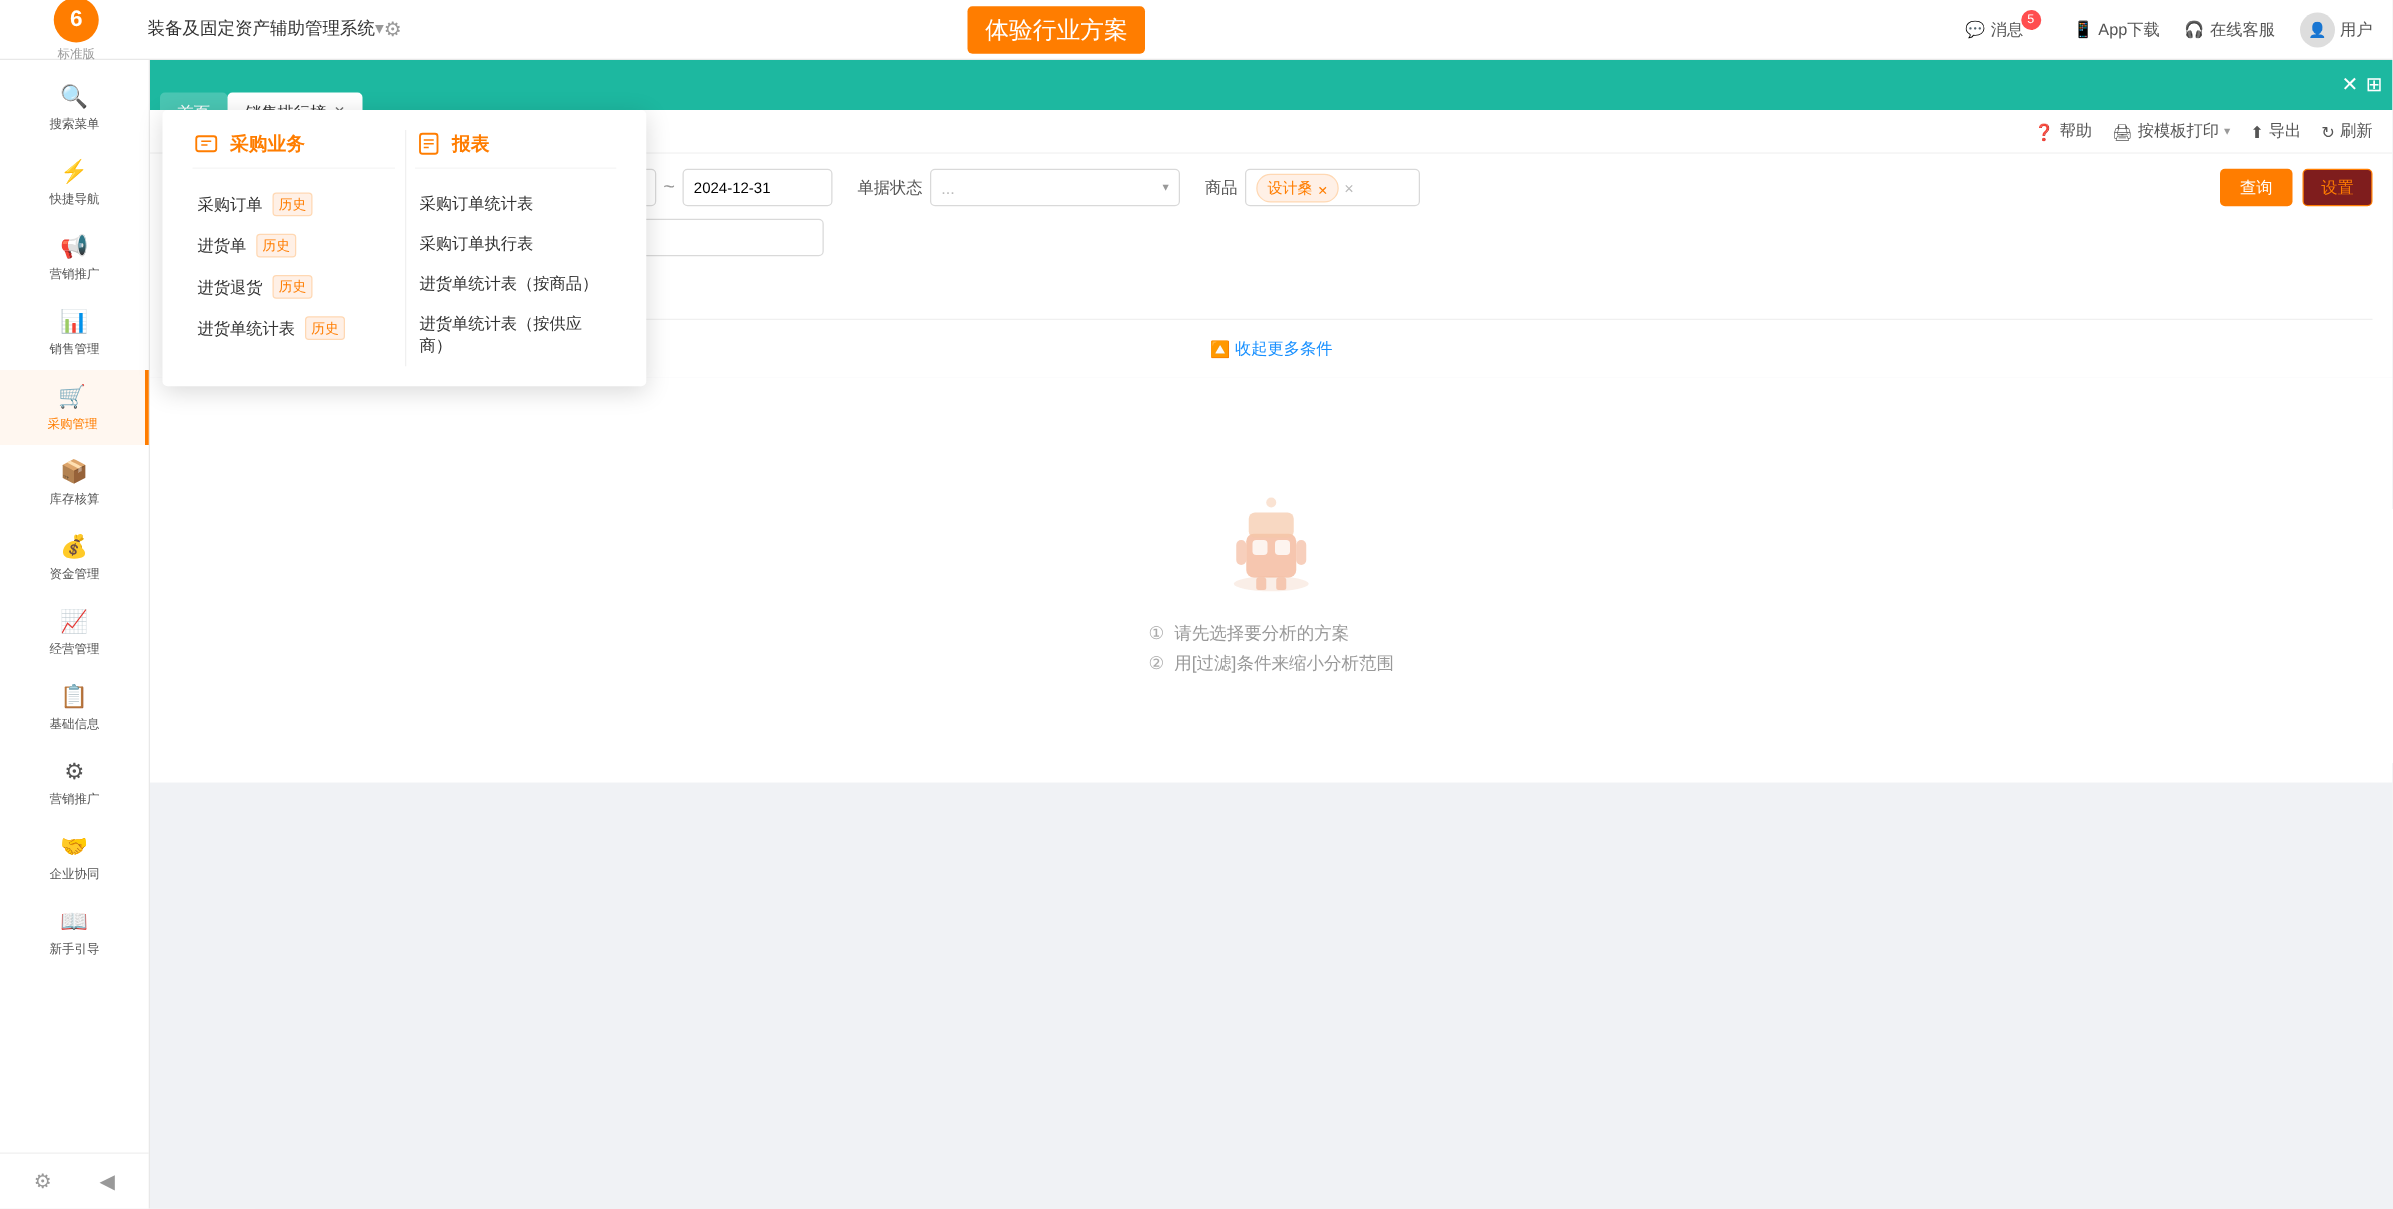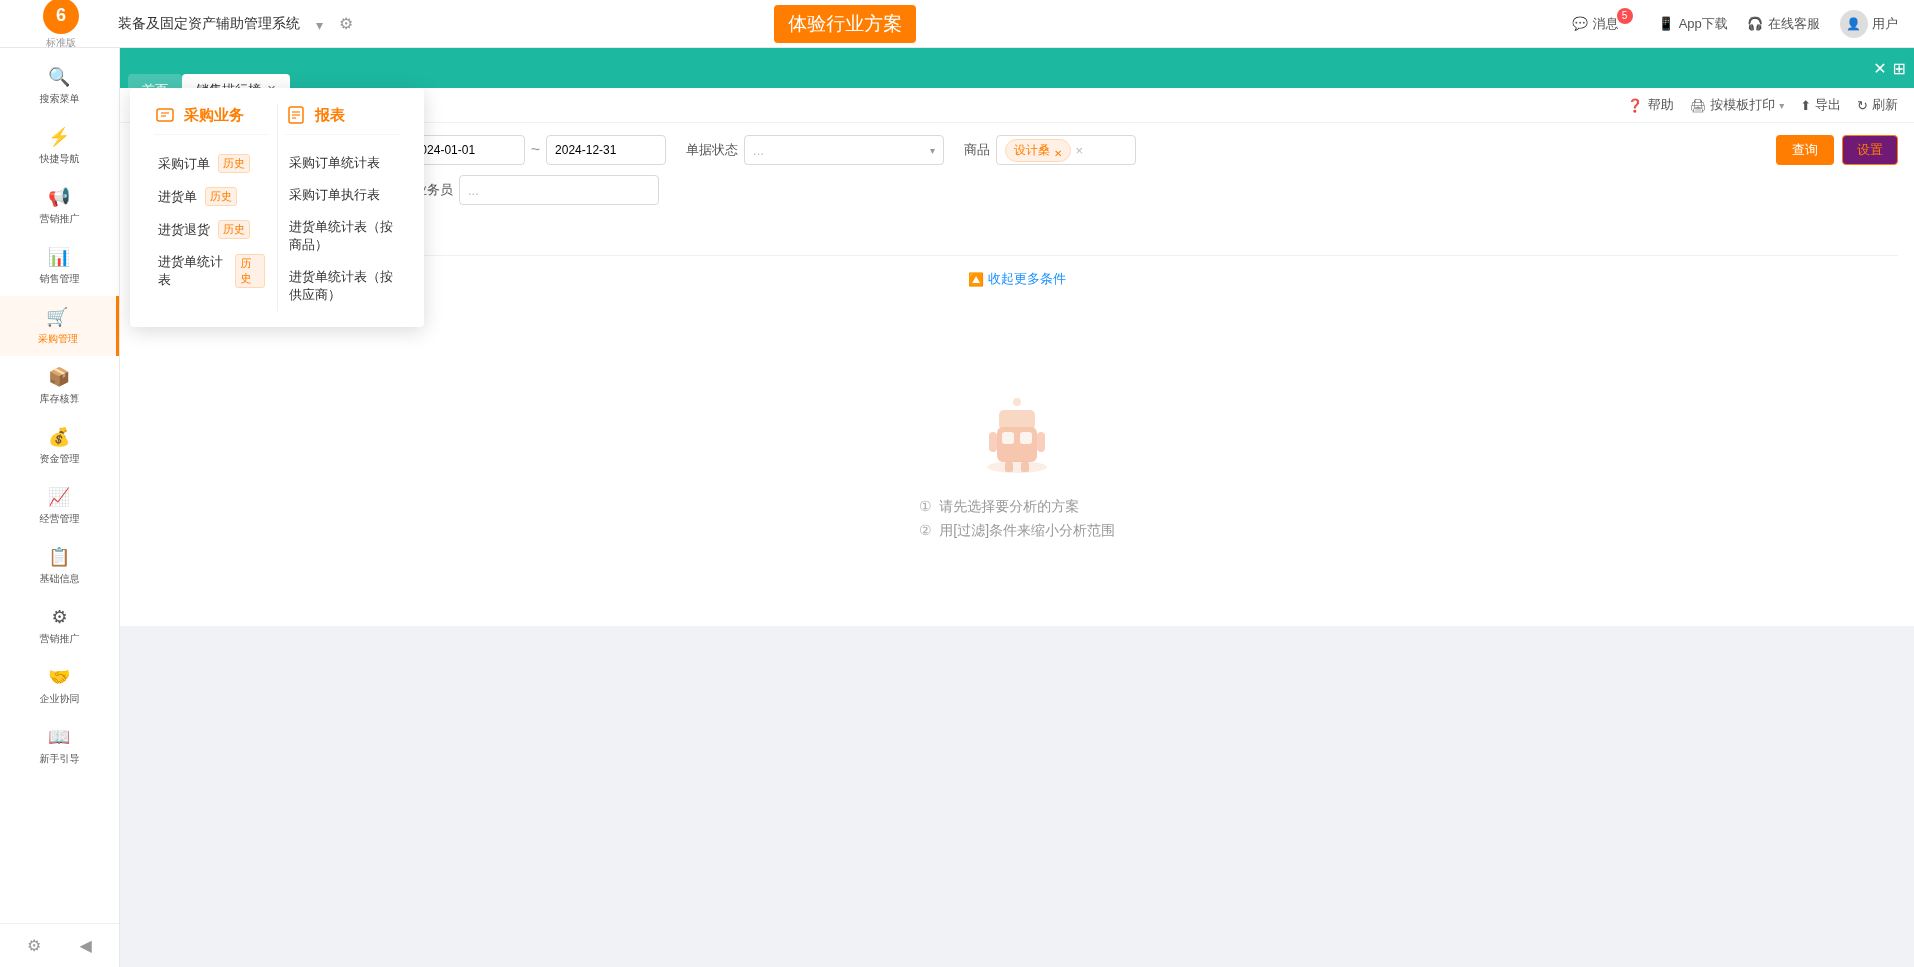--- a/index.html
+++ b/index.html
@@ -31,22 +31,22 @@
       background: #ff7d00;
       border-radius: 50%;
       display: flex; align-items: center; justify-content: center;
       color: white; font-size: 18px; font-weight: bold;
     }
     .logo-text { font-size: 10px; color: #999; margin-top: 2px; }
 
     .topbar-title {
       flex: 1;
       display: flex;
-      align-items: flex-end;
-      gap: 16px;
+      align-items: flex-start;
+      gap: 0;
       font-size: 14px;
       color: #333;
     }
     .industry-btn {
       background: #ff7d00;
       color: white;
       border: none;
       padding: 6px 14px;
       border-radius: 4px;
       font-size: 19px;
@@ -218,21 +218,21 @@
     .btn-query {
       background: #ff7d00;
       color: white;
       border: none;
       padding: 6px 16px;
       border-radius: 4px;
       font-size: 13px;
       cursor: pointer;
     }
     .btn-setting {
-      background: #701a75;
+      background: #7f1d1d;
       color: #ff7d00;
       border: 1px solid #ff7d00;
       padding: 5px 14px;
       border-radius: 4px;
       font-size: 13px;
       cursor: pointer;
     }
 
     .tag-chip {
       display: inline-flex;
@@ -293,21 +293,21 @@
     .empty-icon {
       width: 100px; height: 100px;
       margin-bottom: 16px;
     }
     .empty-text { color: #999; font-size: 14px; }
     .empty-text p { margin-bottom: 6px; }
     .dropdown-menu {
       position: fixed;
       top: 88px;
       left: 130px;
-      width: 294px;
+      width: 387px;
       background: white;
       border-radius: 4px;
       box-shadow: 0 4px 20px rgba(0,0,0,0.15);
       z-index: 300;
       padding: 16px;
     }
     .menu-grid {
       display: grid;
       grid-template-columns: 1fr 1fr;
       gap: 0;

